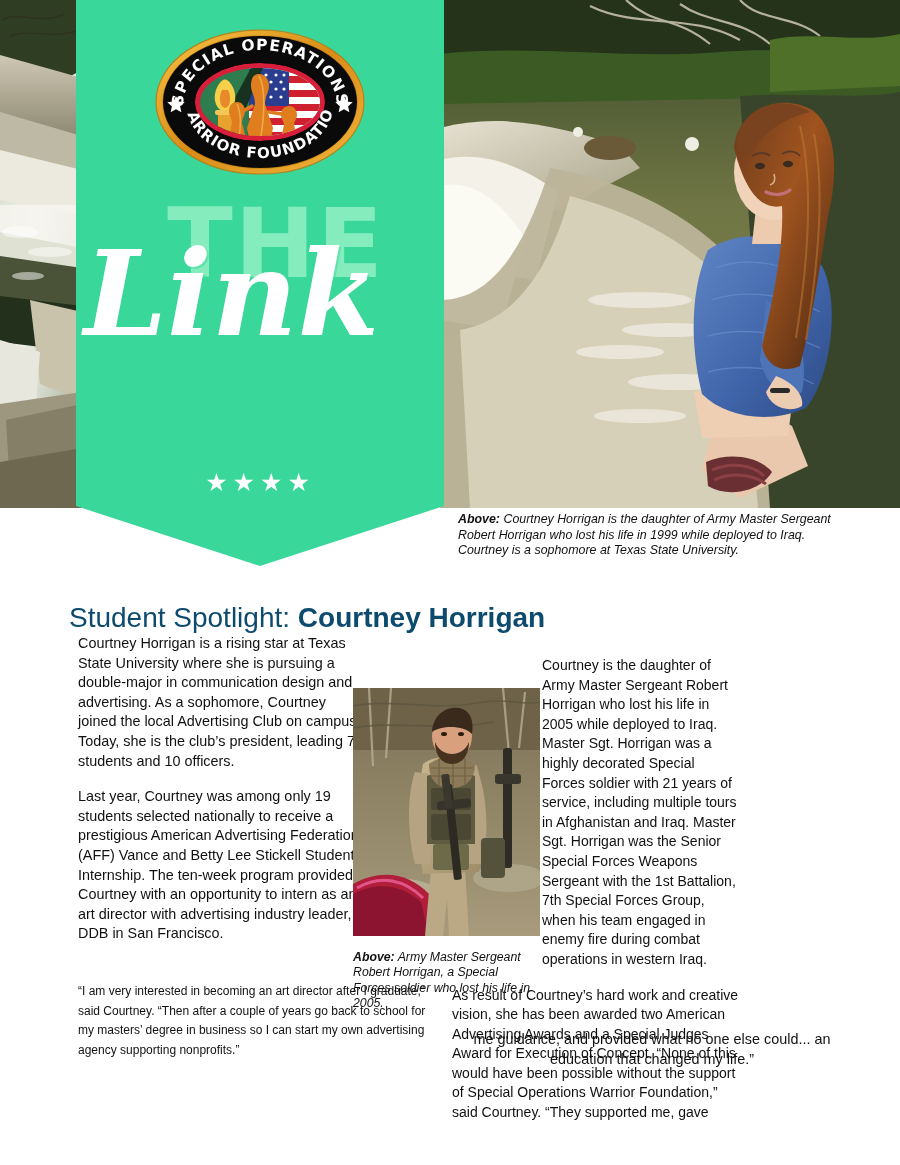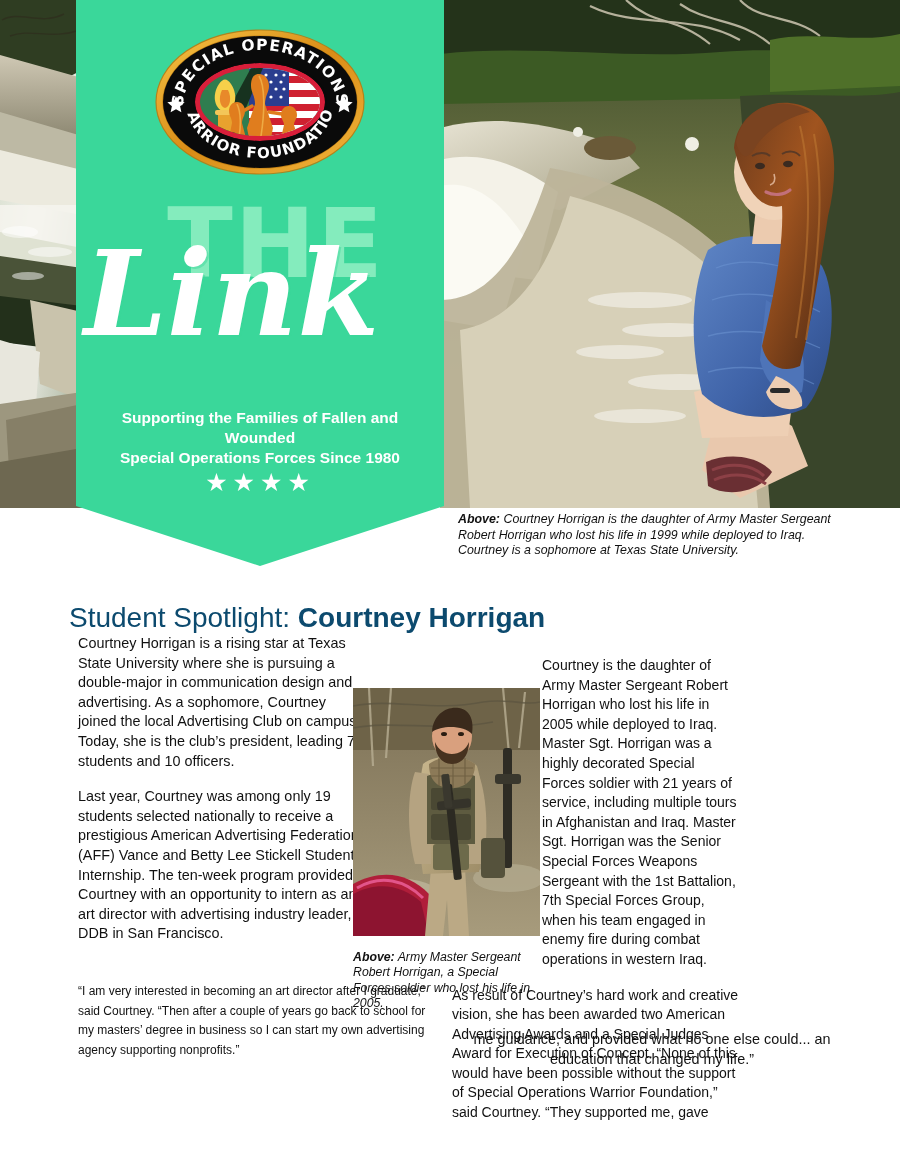--- a/index.html
+++ b/index.html
@@ -442,24 +442,20 @@
         <path d="M23 76 l2.6 5.6 6.1 .6 -4.6 4.1 1.3 6 -5.4 -3.1 -5.4 3.1 1.3 -6 -4.6 -4.1 6.1 -.6 Z" transform="translate(0,-6)"></path>
         <path d="M191 76 l2.6 5.6 6.1 .6 -4.6 4.1 1.3 6 -5.4 -3.1 -5.4 3.1 1.3 -6 -4.6 -4.1 6.1 -.6 Z" transform="translate(0,-6)"></path>
       </g>
     </svg>
 
     <div class="wordmark">
       <div class="word-the">THE</div>
       <div class="word-link">Link</div>
     </div>
 
-    <div class="tagline">
-      <span>Supporting the Families of Fallen and Wounded</span>
-      <span class="l2">Special Operations Forces Since 1980</span>
-    </div>
 
     <div class="stars">★★★★</div>
   </div>
 
   <div class="hero-caption">
     <b>Above:</b><span> Courtney Horrigan is the daughter of Army Master Sergeant Robert Horrigan who lost his life in 1999 while deployed to Iraq. Courtney is a sophomore at Texas State University.</span>
   </div>
 </div>
 
 <h1 class="headline"><span>Student Spotlight: </span><b>Courtney Horrigan</b></h1>

